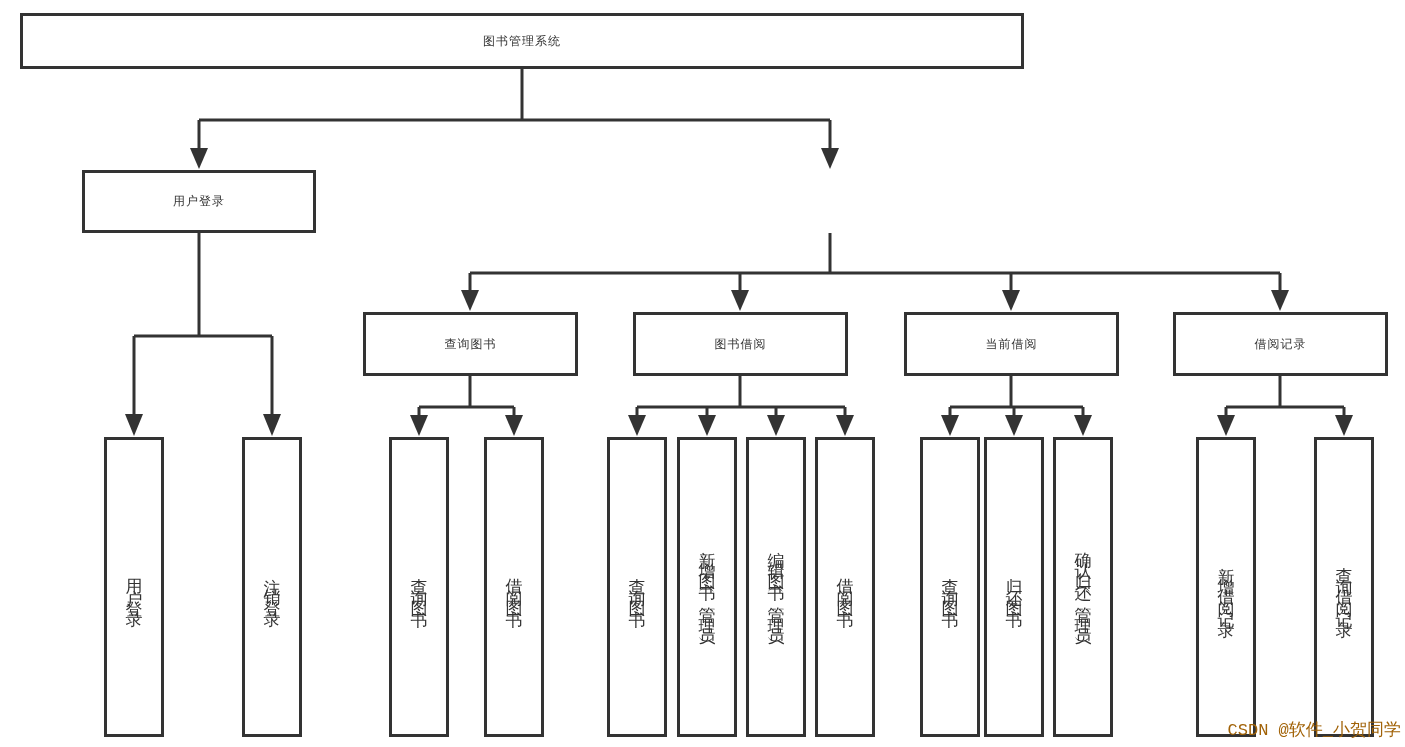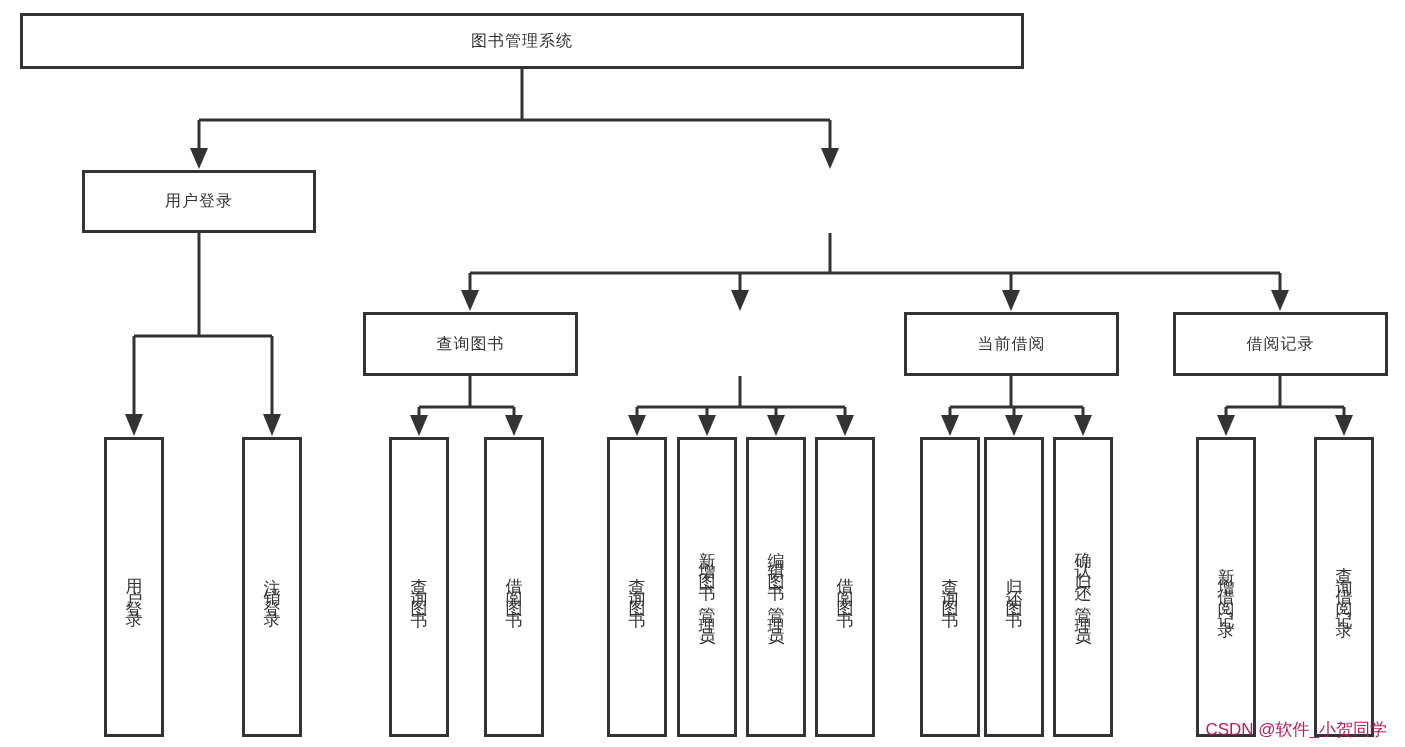--- a/index.html
+++ b/index.html
@@ -20,21 +20,21 @@
   svg.connectors polygon { fill: #333333; }
   .hbox {
     position: absolute;
     box-sizing: border-box;
     background: #ffffff;
     border: 3px solid #333333;
     display: flex;
     align-items: center;
     justify-content: center;
     color: #333333;
-    font-size: 16px;
+    font-size: 12px;
     letter-spacing: 1px;
     white-space: nowrap;
     text-align: right;
   }
   .leaf {
     position: absolute;
     top: 437px;
     width: 60px;
     height: 300px;
     box-sizing: border-box;
@@ -48,25 +48,26 @@
     writing-mode: vertical-rl;
     text-orientation: mixed;
     font-size: 17px;
     letter-spacing: 11px;
     color: #333333;
     white-space: nowrap;
     line-height: 1;
   }
   .watermark {
     position: absolute;
-    right: 18px;
+    right: 4px;
     bottom: 6px;
     font-size: 17px;
-    color: #be185d;
+    color: #a16207;
     white-space: nowrap;
+    font-family: Liberation Mono, monospace;
   }
 </style>
 </head>
 <body>
 
 <div class="canvas">
 
   <svg class="connectors" viewBox="0 0 1405 747">
 
     <line x1="522" y1="69" x2="522" y2="120"></line>
@@ -133,20 +134,23 @@
     <span>图书管理系统</span>
   </div>
 
   <div class="hbox" style="left:82px; top:170px; width:234px; height:63px;">
     <span>用户登录</span>
   </div>
 
   <div class="hbox" style="left:363px; top:312px; width:215px; height:64px;">
     <span>查询图书</span>
   </div>
+  <div class="hbox" style="left:633px; top:312px; width:215px; height:64px;">
+    <span>图书借阅</span>
+  </div>
   <div class="hbox" style="left:904px; top:312px; width:215px; height:64px;">
     <span>当前借阅</span>
   </div>
   <div class="hbox" style="left:1173px; top:312px; width:215px; height:64px;">
     <span>借阅记录</span>
   </div>
 
   <div class="leaf" style="left:104px;">
     <span class="vtext">用户登录</span>
   </div>

